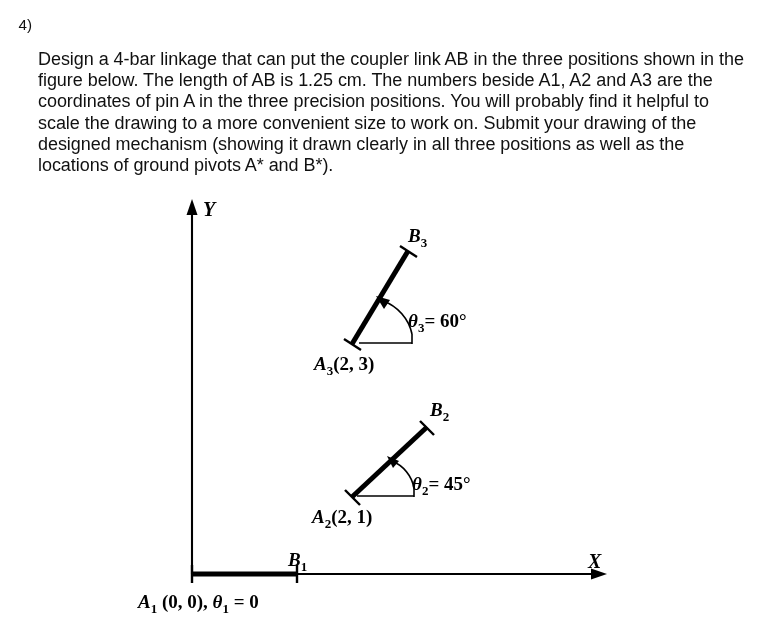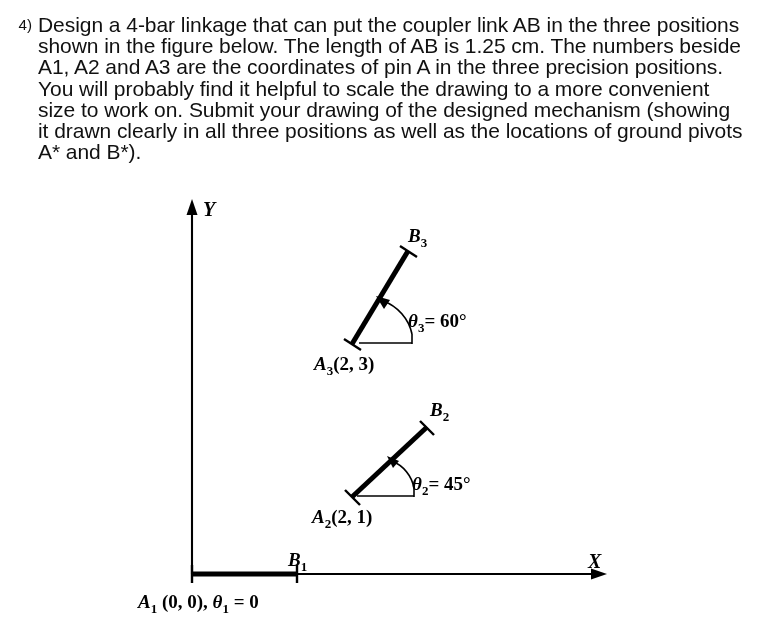--- a/index.html
+++ b/index.html
@@ -30,25 +30,26 @@
     flex: 0 0 32px;
     text-align: right;
     padding-right: 6px;
     font-size: 15.2px;
     line-height: 21.2px;
     font-family: "Liberation Sans", sans-serif;
     color: #111111;
   }
   #problem-text {
     flex: 1 1 auto;
-    font-size: 21px;
+    font-size: 18px;
     line-height: 21.2px;
     font-family: "Liberation Sans", sans-serif;
     color: #111111;
     letter-spacing: -0.05px;
+    margin-top: 35px;
   }
 
   
   #figure {
     position: absolute;
     left: 0px;
     top: 0px;
     width: 760px;
     height: 623px;
   }

